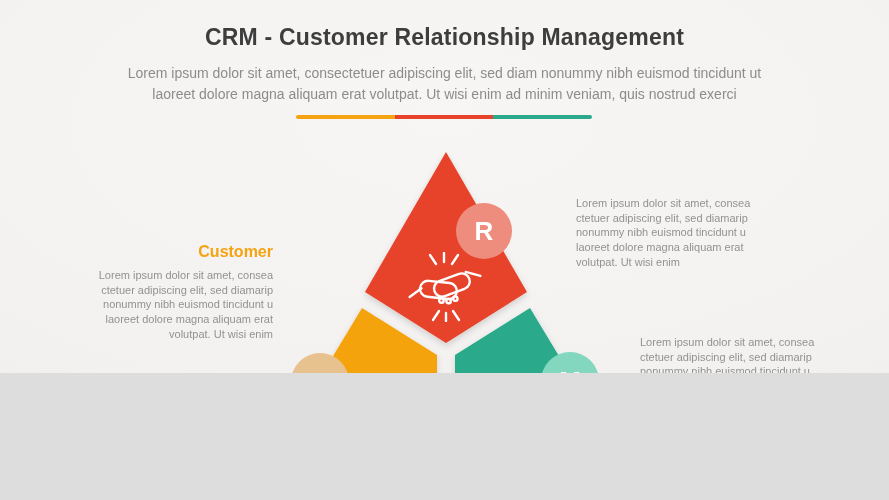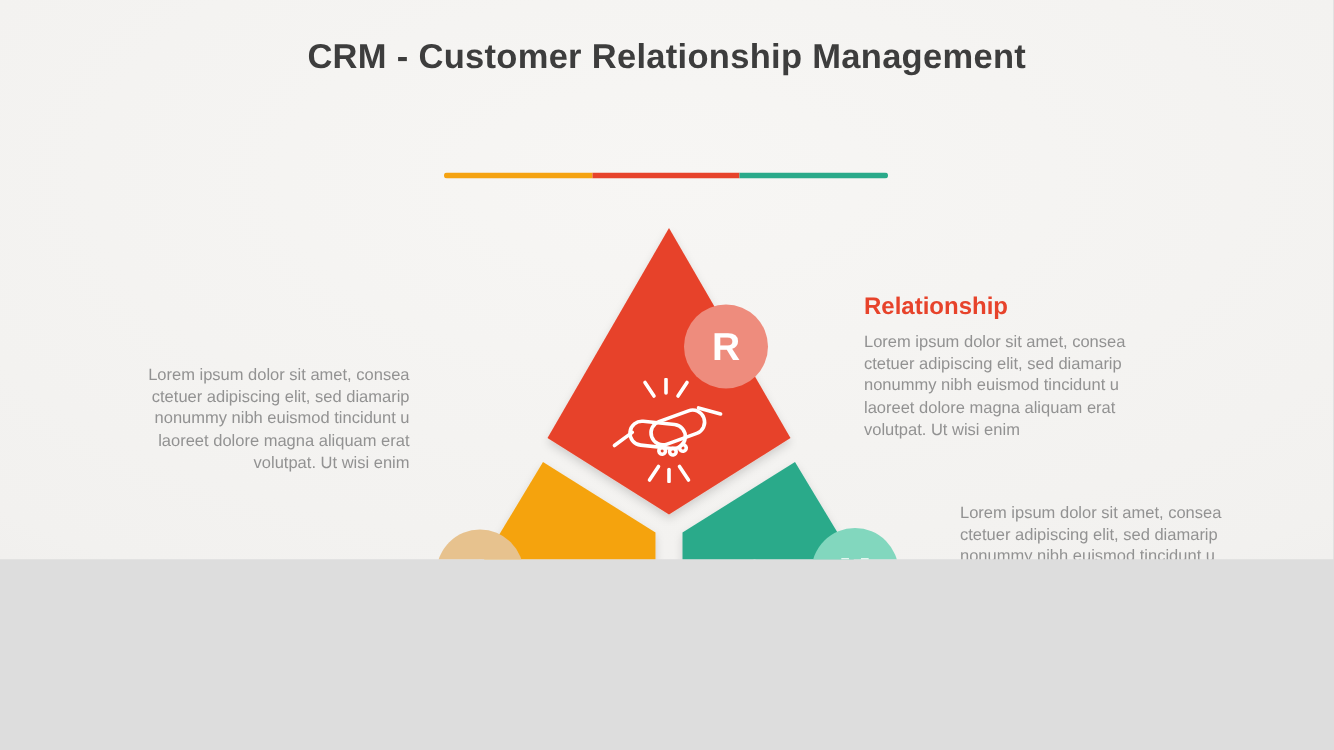--- a/index.html
+++ b/index.html
@@ -31,20 +31,22 @@
   .tblock h3{margin:0 0 7px 0;font-size:16px;font-weight:bold;}
   .tblock p{margin:0;font-size:11px;color:#929292;line-height:1.34;white-space:pre-line;}
   .align-right{text-align:right;}
 </style>
 </head>
 <body>
 
 <div class="stage">
 
   <div class="title">CRM - Customer Relationship Management</div>
+  <div class="subtitle">Lorem ipsum dolor sit amet, consectetuer adipiscing elit, sed diam nonummy nibh euismod tincidunt ut
+laoreet dolore magna aliquam erat volutpat. Ut wisi enim ad minim veniam, quis nostrud exerci</div>
 
   <div class="divider">
     <div class="seg" style="background: rgb(245, 163, 17);"></div>
     <div class="seg" style="background: rgb(231, 67, 43);"></div>
     <div class="seg" style="background: rgb(42, 170, 138);"></div>
   </div>
 
   <svg class="shapes" viewBox="0 0 889 500">
     <defs>
       <filter id="sh" x="-20%" y="-20%" width="140%" height="140%">
@@ -109,29 +111,29 @@
         <circle cx="40.5" cy="41" r="2.6"></circle>
       <rect x="10" y="45" width="11" height="5.5" rx="2.7"></rect>
       <rect x="22.5" y="45" width="11" height="5.5" rx="2.7"></rect>
       <rect x="35" y="45" width="11" height="5.5" rx="2.7"></rect>
       <rect x="9" y="52.5" width="38" height="3.5"></rect>
       <rect x="5" y="56" width="46" height="4.5"></rect>
     </g>
   </svg>
 
   <div class="tblock align-right" style="left:35px;top:243px;width:238px;">
+    <h3 style="color: rgb(245, 163, 17);">Customer</h3>
     <p>Lorem ipsum dolor sit amet, consea
 ctetuer adipiscing elit, sed diamarip
 nonummy nibh euismod tincidunt u
 laoreet dolore magna aliquam erat
 volutpat. Ut wisi enim</p>
   </div>
 
   <div class="tblock" style="left:576px;top:196px;width:240px;">
-    <h3 style="color: rgb(231, 67, 43);">Relationship</h3>
     <p>Lorem ipsum dolor sit amet, consea
 ctetuer adipiscing elit, sed diamarip
 nonummy nibh euismod tincidunt u
 laoreet dolore magna aliquam erat
 volutpat. Ut wisi enim</p>
   </div>
 
   <div class="tblock" style="left:640px;top:335px;width:240px;">
     <p>Lorem ipsum dolor sit amet, consea
 ctetuer adipiscing elit, sed diamarip

